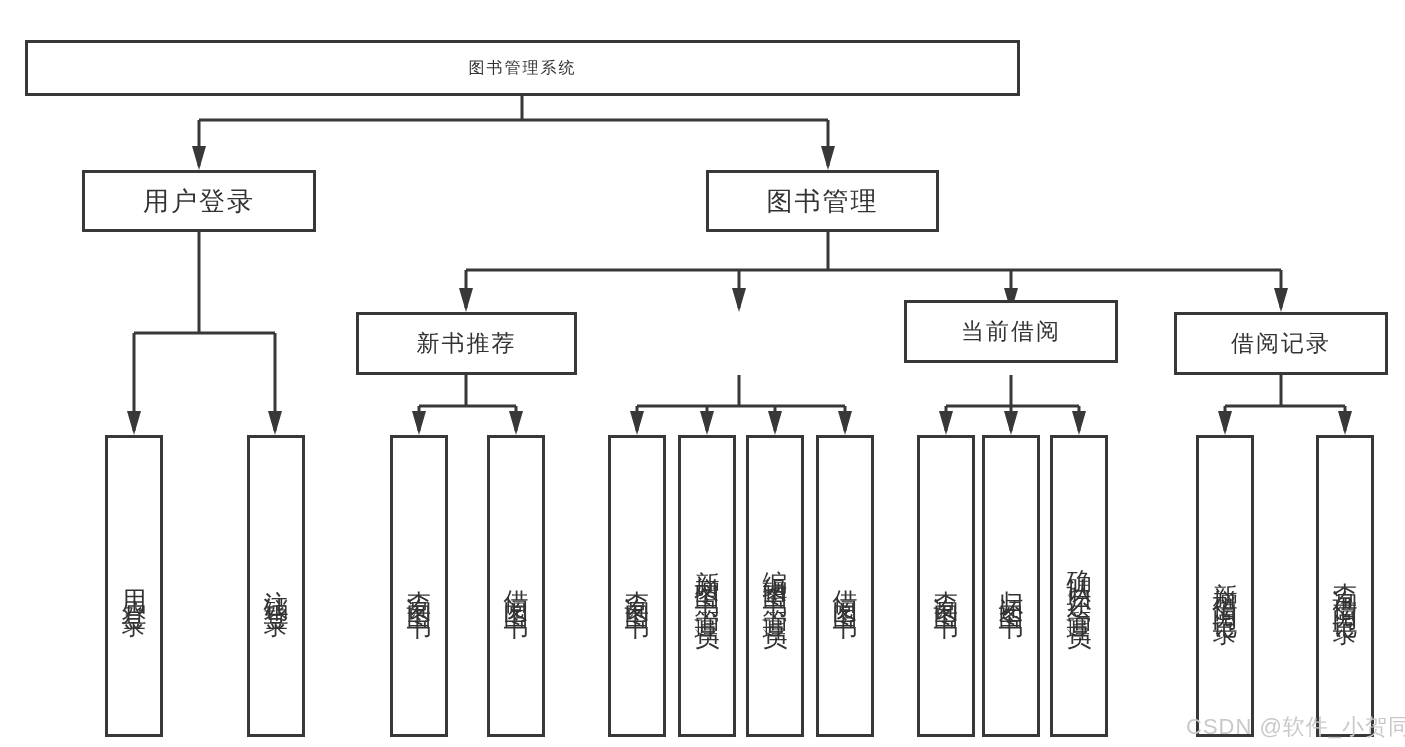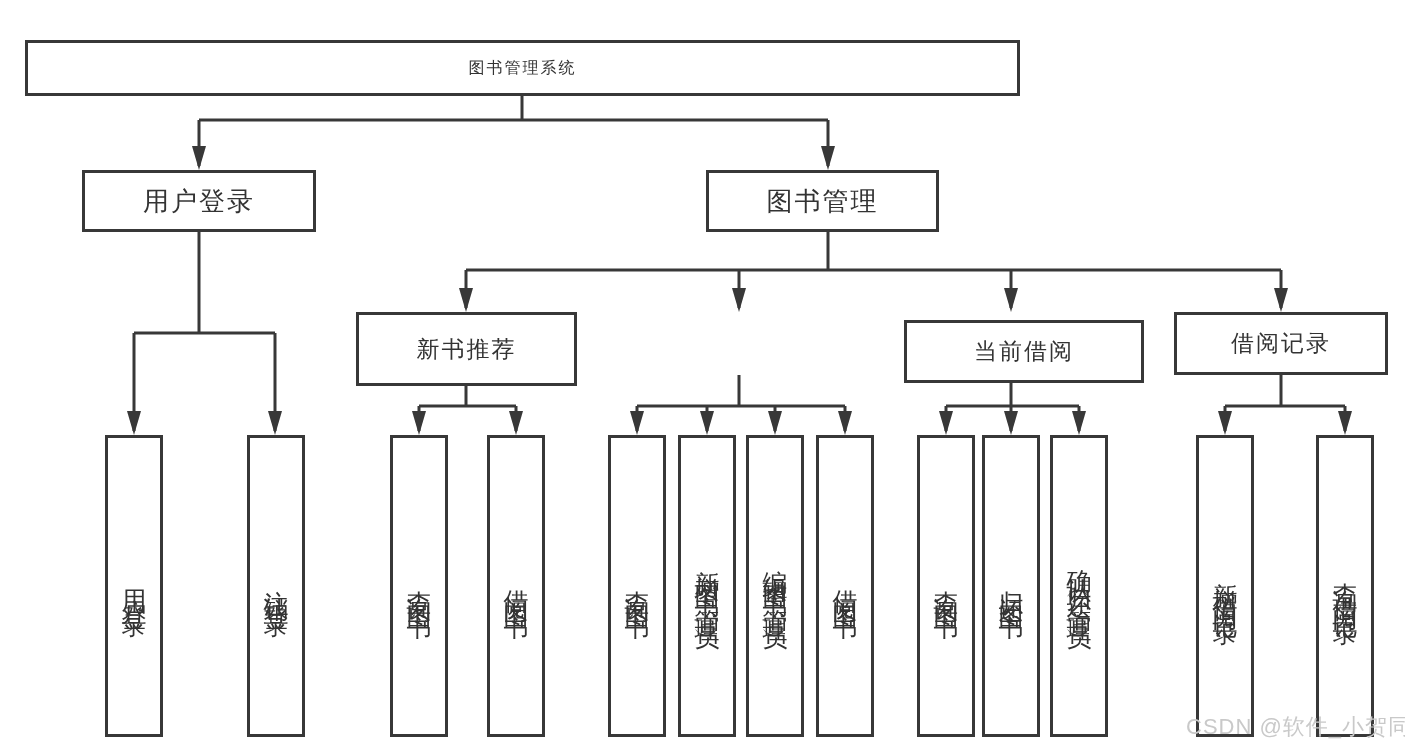--- a/index.html
+++ b/index.html
@@ -94,24 +94,24 @@
     <span>图书管理系统</span>
   </div>
 
   <div class="node h-node l2-node" style="left:82px;top:170px;width:234px;height:62px;">
     <span>用户登录</span>
   </div>
   <div class="node h-node l2-node" style="left:706px;top:170px;width:233px;height:62px;">
     <span>图书管理</span>
   </div>
 
-  <div class="node h-node l3-node" style="left:356px;top:312px;width:221px;height:74px;">
+  <div class="node h-node l3-node" style="left:356px;top:312px;width:221px;height:63px;">
     <span>新书推荐</span>
   </div>
-  <div class="node h-node l3-node" style="left:904px;top:320px;width:240px;height:63px;justify-content:center;">
+  <div class="node h-node l3-node" style="left:904px;top:300px;width:214px;height:63px;justify-content:center;">
     <span>当前借阅</span>
   </div>
   <div class="node h-node l3-node" style="left:1174px;top:312px;width:214px;height:63px;">
     <span>借阅记录</span>
   </div>
 
   <div class="node leaf-node" style="left:105px;top:435px;width:58px;height:302px;">
     <span class="v-text">用户登录</span>
   </div>
   <div class="node leaf-node" style="left:247px;top:435px;width:58px;height:302px;">

